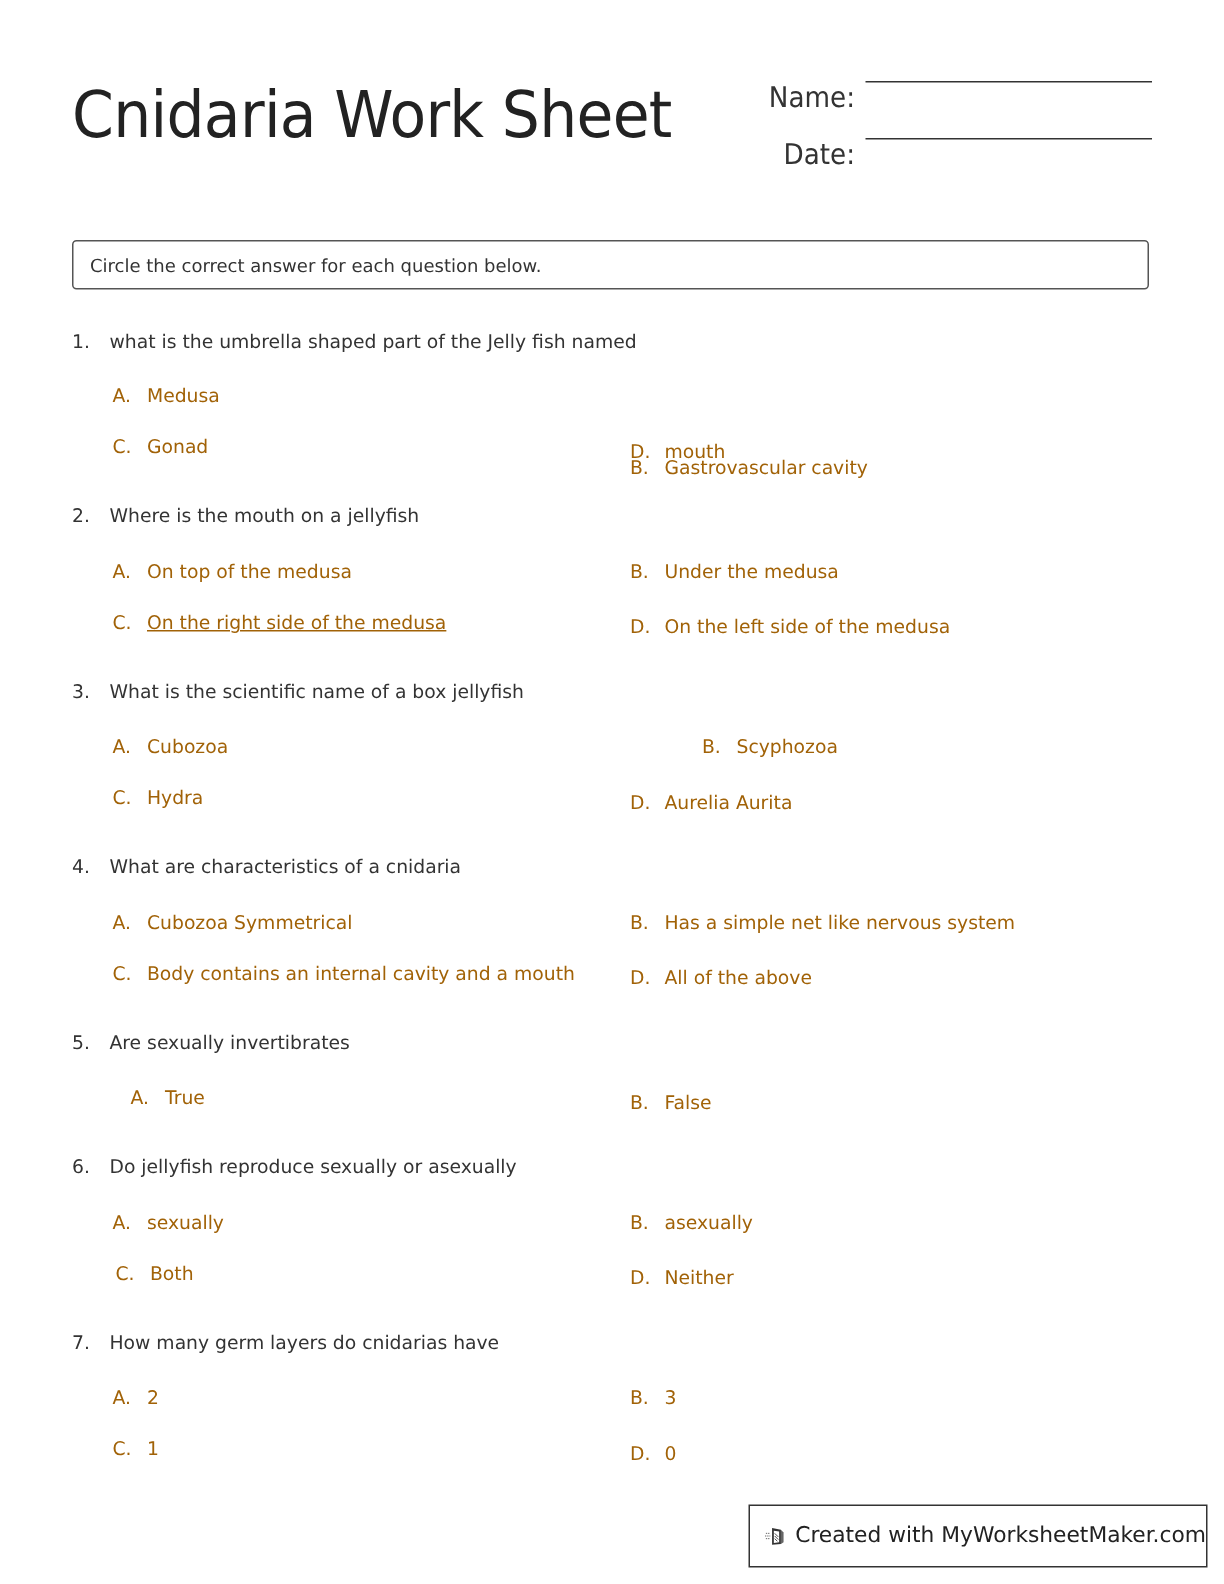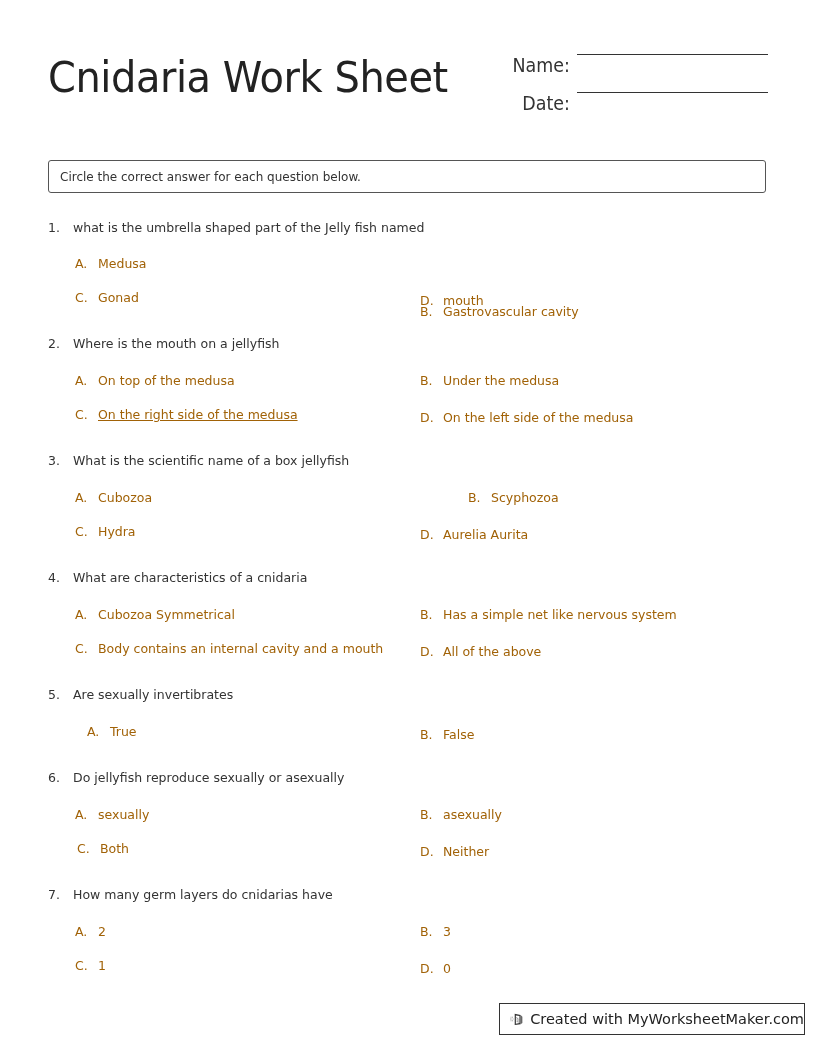--- a/index.html
+++ b/index.html
@@ -95,21 +95,21 @@
     .opt-letter {
       display: inline-block;
       width: 23px;
     }
 
     .footer-badge {
       position: absolute;
       left: 499px;
       top: 1003px;
       width: 306px;
-      height: 32px;
+      height: 42px;
       border: 1px solid #333333;
       box-sizing: border-box;
       display: flex;
       align-items: center;
       padding-left: 10px;
     }
     .footer-icon {
       width: 24px;
       height: 24px;
       margin-right: 6px;

